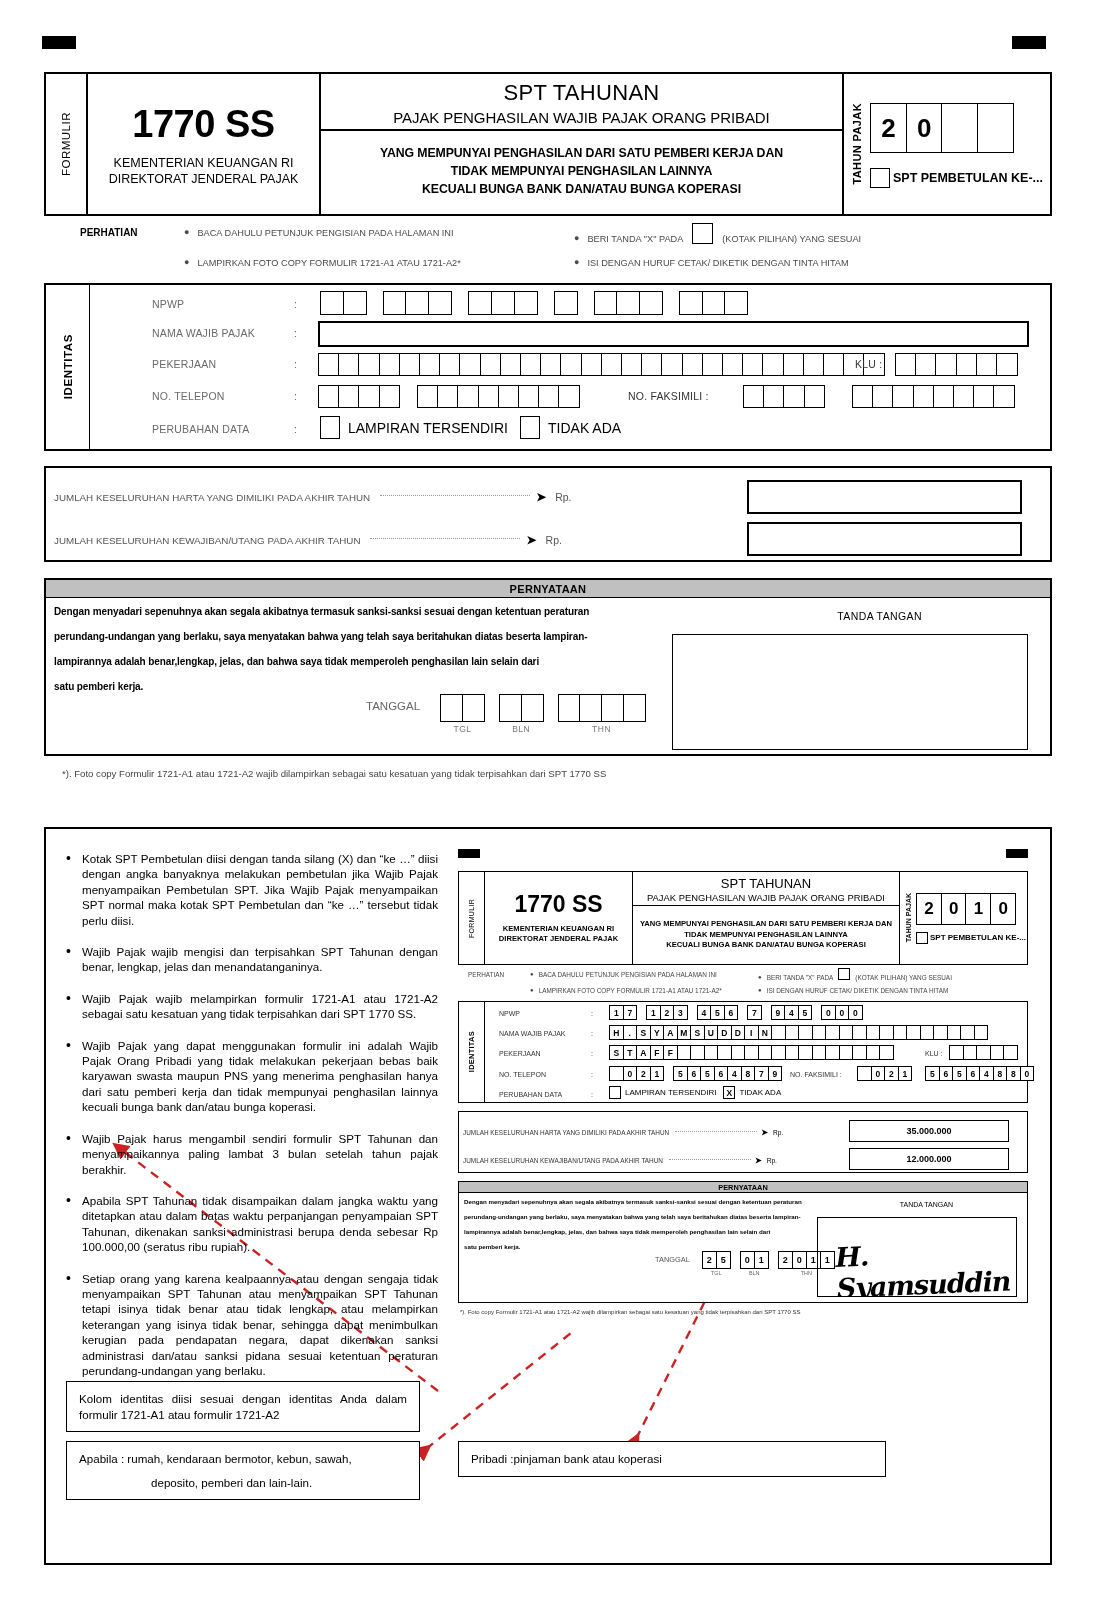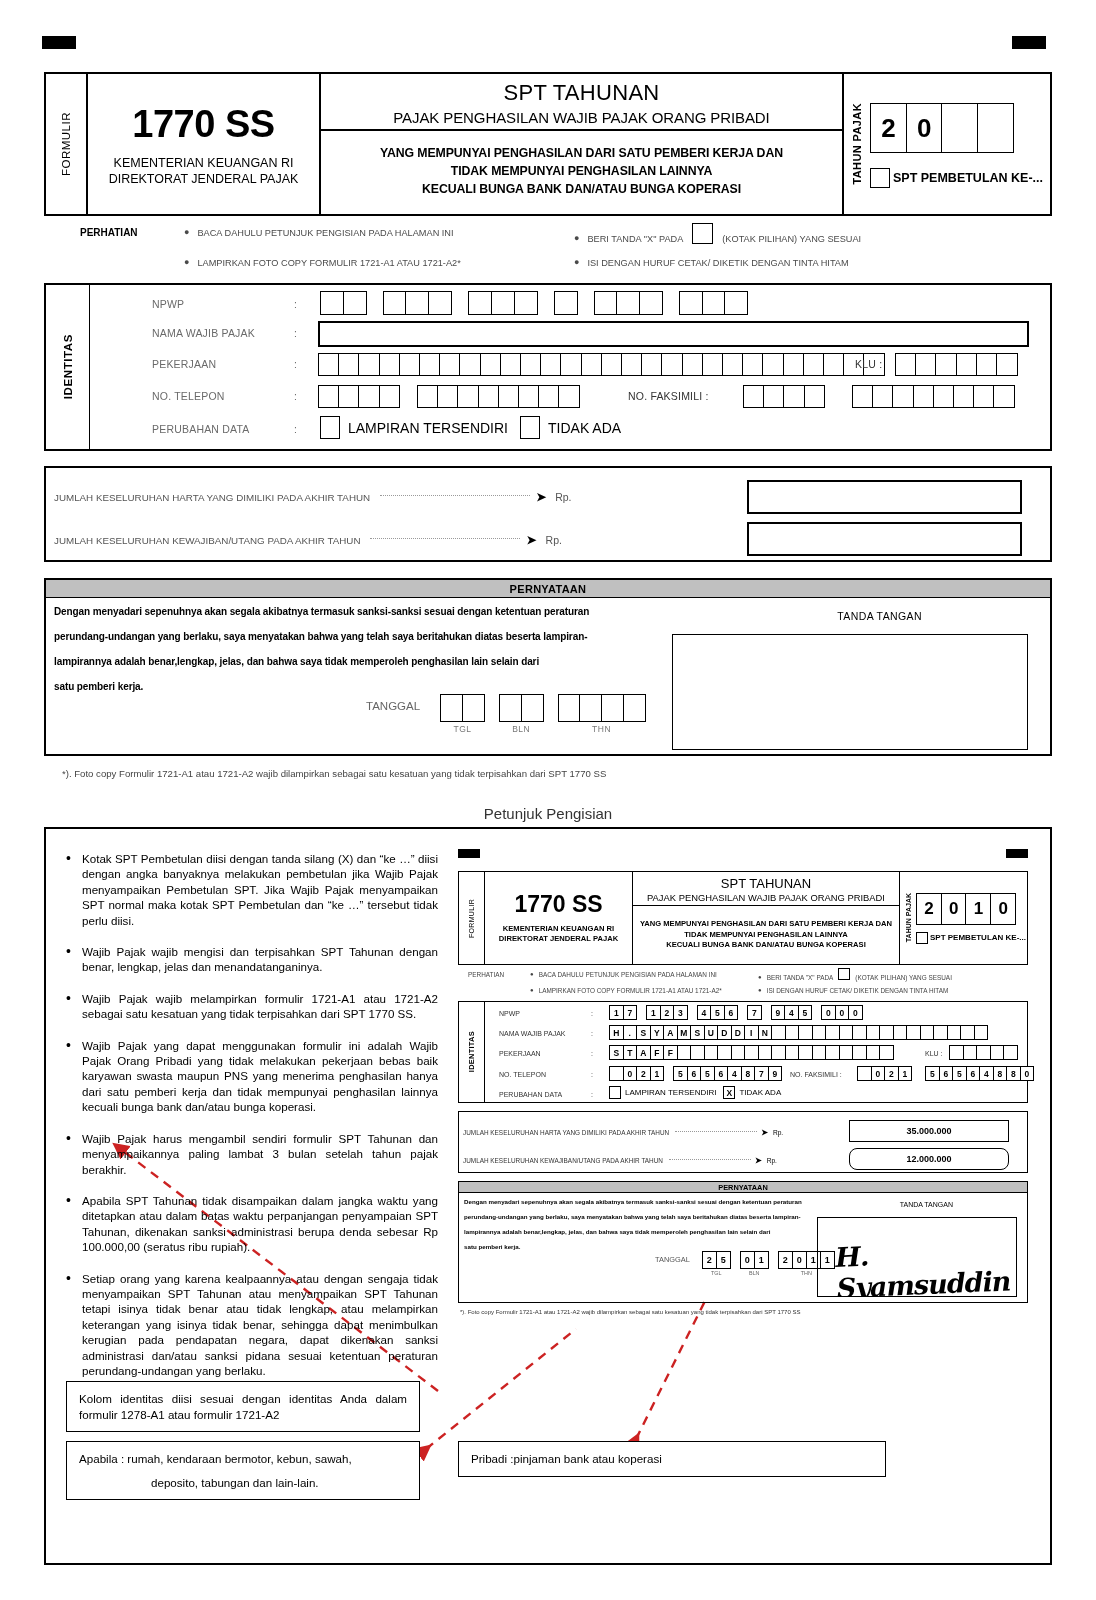--- a/index.html
+++ b/index.html
@@ -495,21 +495,20 @@
           <div class="date-cap">THN</div>
         </div>
       </div>
 
       <div id="tt-label">TANDA TANGAN</div>
       <div id="tt-box"></div>
     </div>
   </div>
 
   <div id="footnote">*). Foto copy Formulir 1721-A1 atau 1721-A2 wajib dilampirkan sebagai satu kesatuan yang tidak terpisahkan dari SPT 1770 SS</div>
-  <div id="petunjuk-title">Petunjuk Pengisian</div>
 
   <div id="petunjuk-box">
 
     <svg class="arrow-svg" viewBox="0 0 1008 738">
       <defs>
         <marker id="ah" markerWidth="7" markerHeight="7" refX="4" refY="3.5" orient="auto">
           <polygon points="0 0, 7 3.5, 0 7" fill="#cc2222"></polygon>
         </marker>
       </defs>
       <path d="M 392,562 L 72,318" stroke="#cc2222" stroke-width="2.4" stroke-dasharray="9,7" fill="none" marker-end="url(#ah)" transform="translate(0,0)"></path>
@@ -542,25 +541,25 @@
           <div class="blt-dot">•</div>
           <div class="blt-txt">Apabila SPT Tahunan tidak disampaikan dalam jangka waktu yang ditetapkan atau dalam batas waktu perpanjangan penyampaian SPT Tahunan, dikenakan sanksi administrasi berupa denda sebesar Rp 100.000,00 (seratus ribu rupiah).</div>
         </div>
       <div class="blt">
           <div class="blt-dot">•</div>
           <div class="blt-txt">Setiap orang yang karena kealpaannya atau dengan sengaja tidak menyampaikan SPT Tahunan atau menyampaikan SPT Tahunan tetapi isinya tidak benar atau tidak lengkap, atau melampirkan keterangan yang isinya tidak benar, sehingga dapat menimbulkan kerugian pada pendapatan negara, dapat dikenakan sanksi administrasi dan/atau sanksi pidana sesuai ketentuan peraturan perundang-undangan yang berlaku.</div>
         </div>
     </div>
 
     <div class="callout" style="left:20px; top:552px; width:354px;">
-      <p>Kolom identitas diisi sesuai dengan identitas Anda dalam formulir 1278-A1 atau formulir 1721-A2</p>
+      <p>Kolom identitas diisi sesuai dengan identitas Anda dalam formulir 1721-A1 atau formulir 1721-A2</p>
     </div>
     <div class="callout" style="left:20px; top:612px; width:354px;">
       <p>Apabila  : rumah, kendaraan bermotor, kebun, sawah,</p>
-      <p class="indent">deposito, tabungan dan lain-lain.</p>
+      <p class="indent">deposito, pemberi dan lain-lain.</p>
     </div>
     <div class="callout" style="left:412px; top:612px; width:428px;">
       <p>Pribadi :pinjaman bank atau koperasi</p>
     </div>
 
     <div id="mini">
       <div class="mini-reg" style="left:8px;  top:8px;"></div>
       <div class="mini-reg" style="left:556px;top:8px;"></div>
 
       <div id="mini-form">
@@ -790,21 +789,21 @@
           <span class="mh-arrow">➤</span>
           <span class="mh-rp">Rp.</span>
         </div>
         <div class="mh-box" style="top:8px;">35.000.000</div>
         <div class="mh-row" style="top:44px;">
           <span class="mh-label">JUMLAH KESELURUHAN KEWAJIBAN/UTANG PADA AKHIR TAHUN</span>
           <span class="mh-dots"></span>
           <span class="mh-arrow">➤</span>
           <span class="mh-rp">Rp.</span>
         </div>
-        <div class="mh-box" style="top:36px;border-radius:8px;">12.000.000</div>
+        <div class="mh-box" style="top:36px;">12.000.000</div>
       </div>
 
       <div id="mini-pernyataan">
         <div id="mini-pern-head">PERNYATAAN</div>
         <div id="mini-pern-body">
           <div class="mdecl" style="top:5px;">Dengan menyadari sepenuhnya akan segala akibatnya termasuk sanksi-sanksi sesuai dengan ketentuan peraturan</div>
           <div class="mdecl" style="top:20px;">perundang-undangan yang berlaku, saya menyatakan bahwa yang telah saya beritahukan diatas beserta lampiran-</div>
           <div class="mdecl" style="top:35px;">lampirannya adalah benar,lengkap, jelas, dan bahwa saya tidak memperoleh penghasilan lain selain dari</div>
           <div class="mdecl" style="top:50px;">satu pemberi kerja.</div>
 

